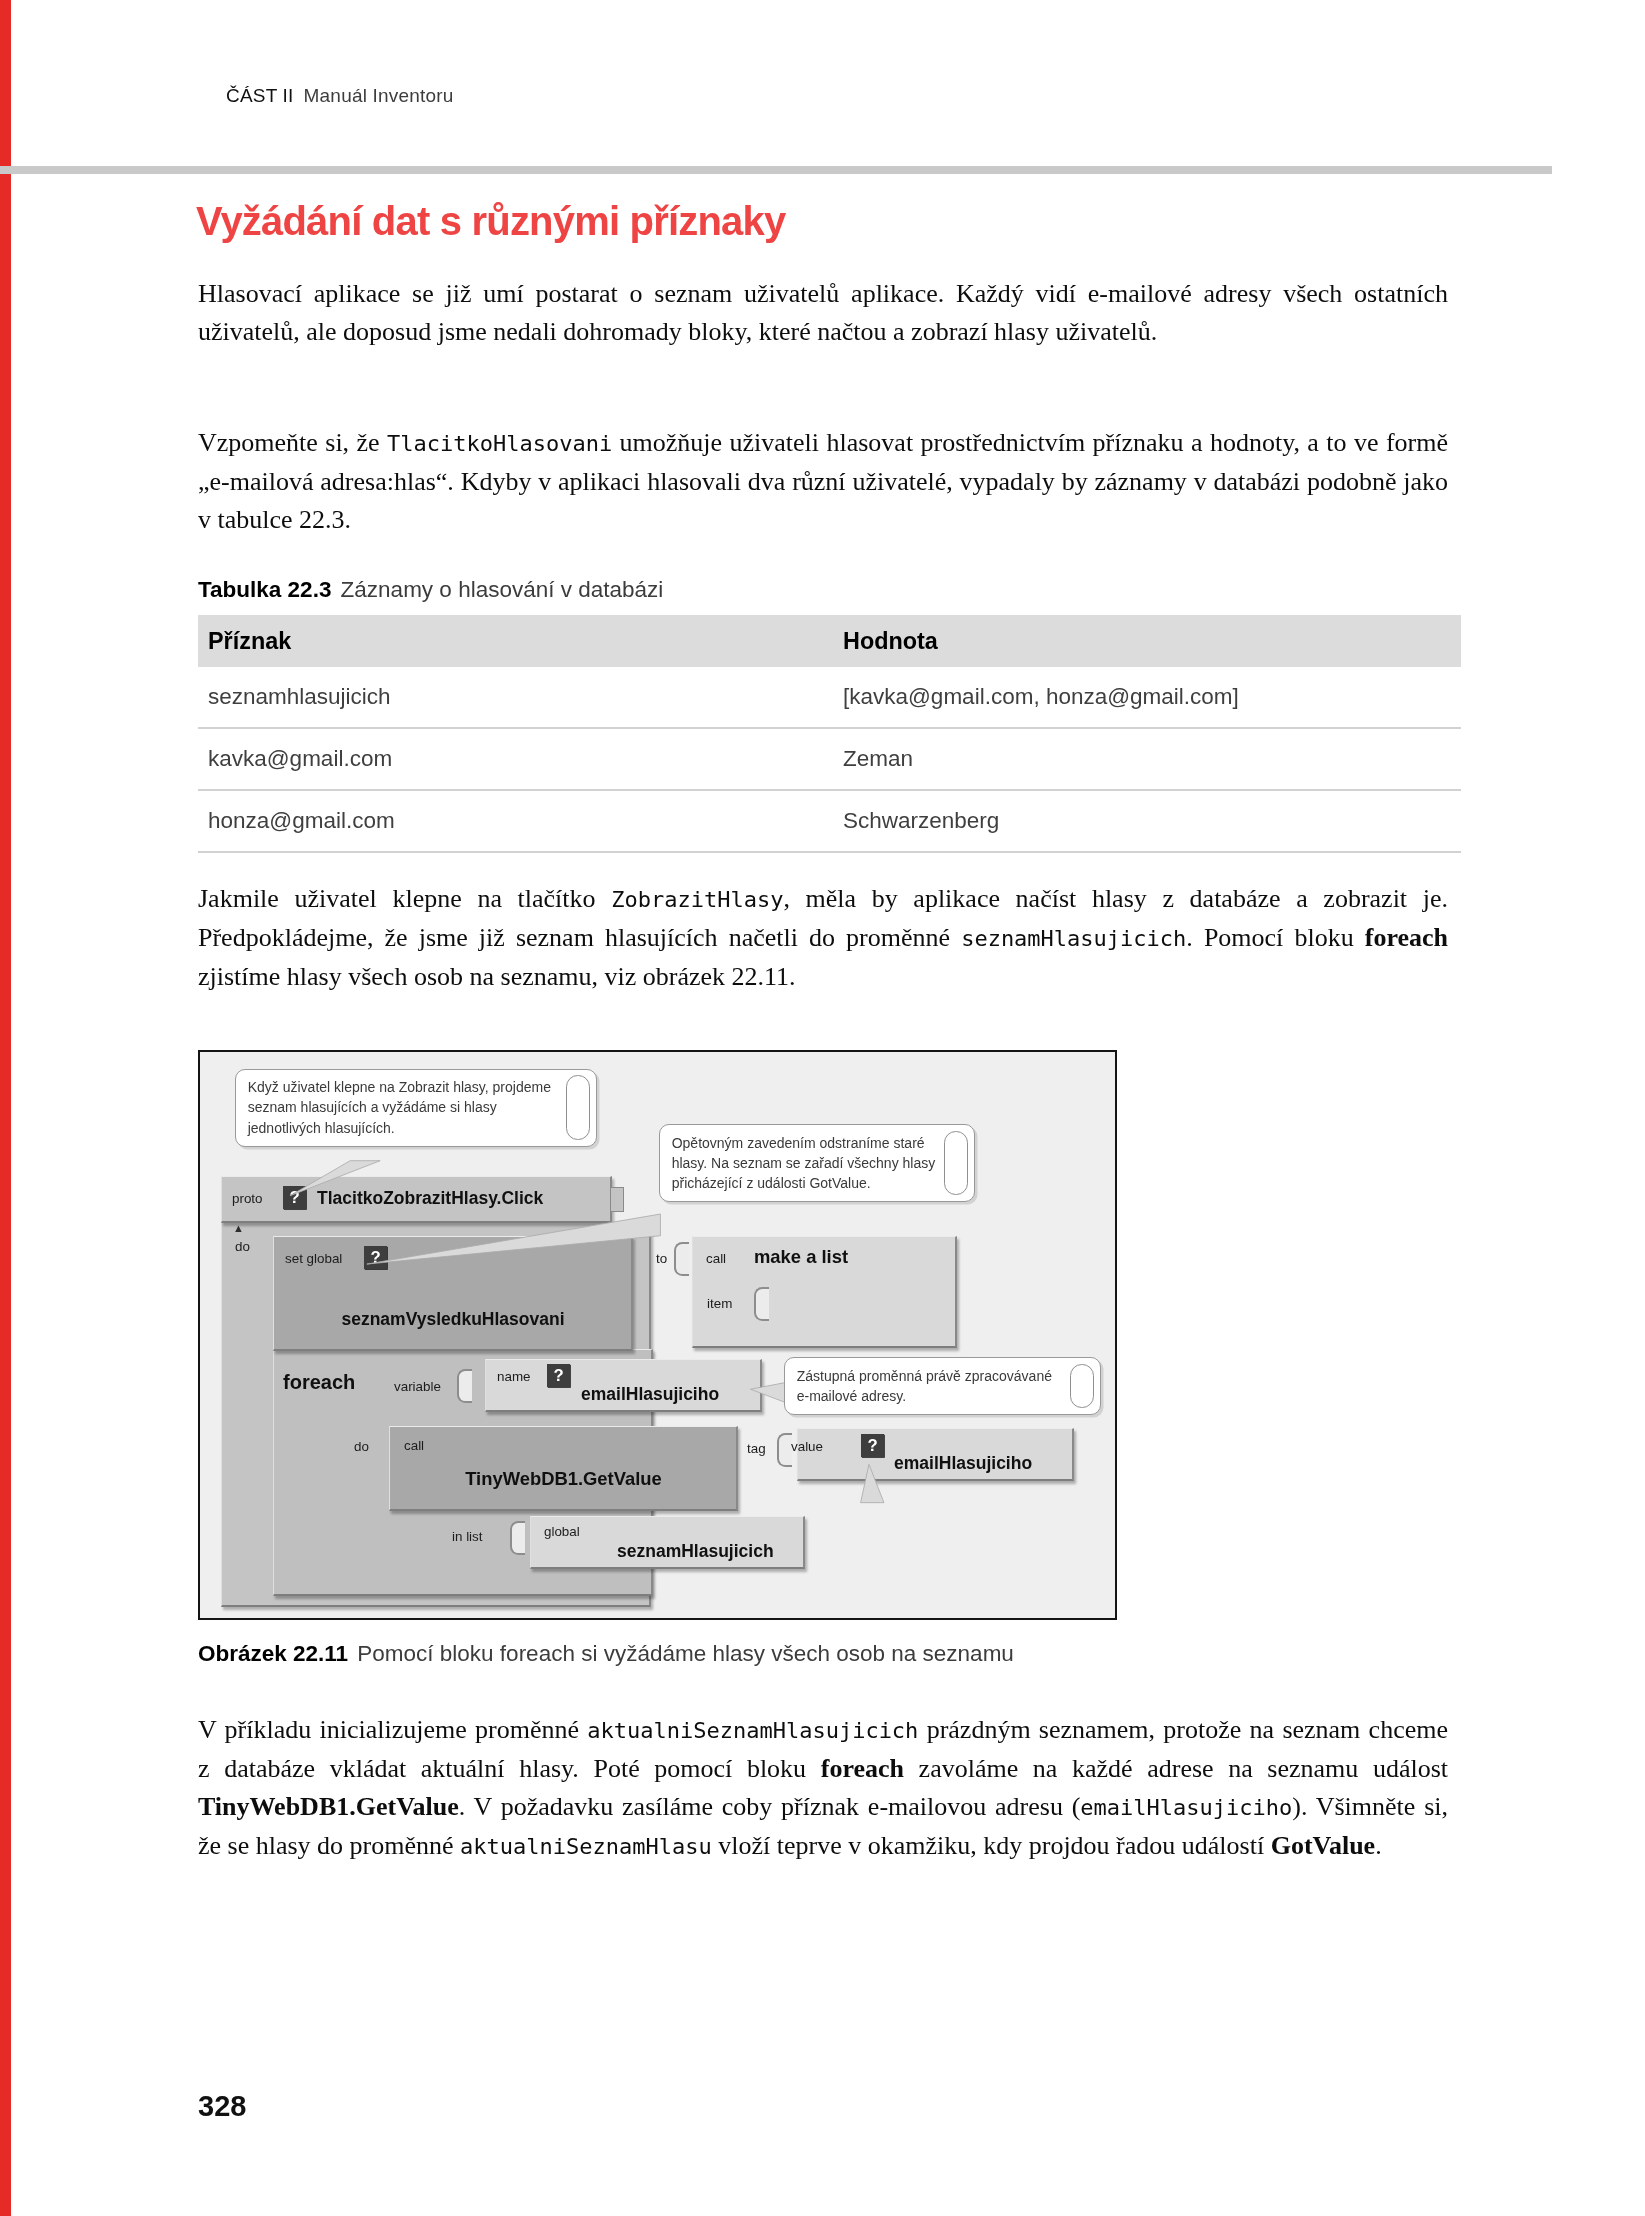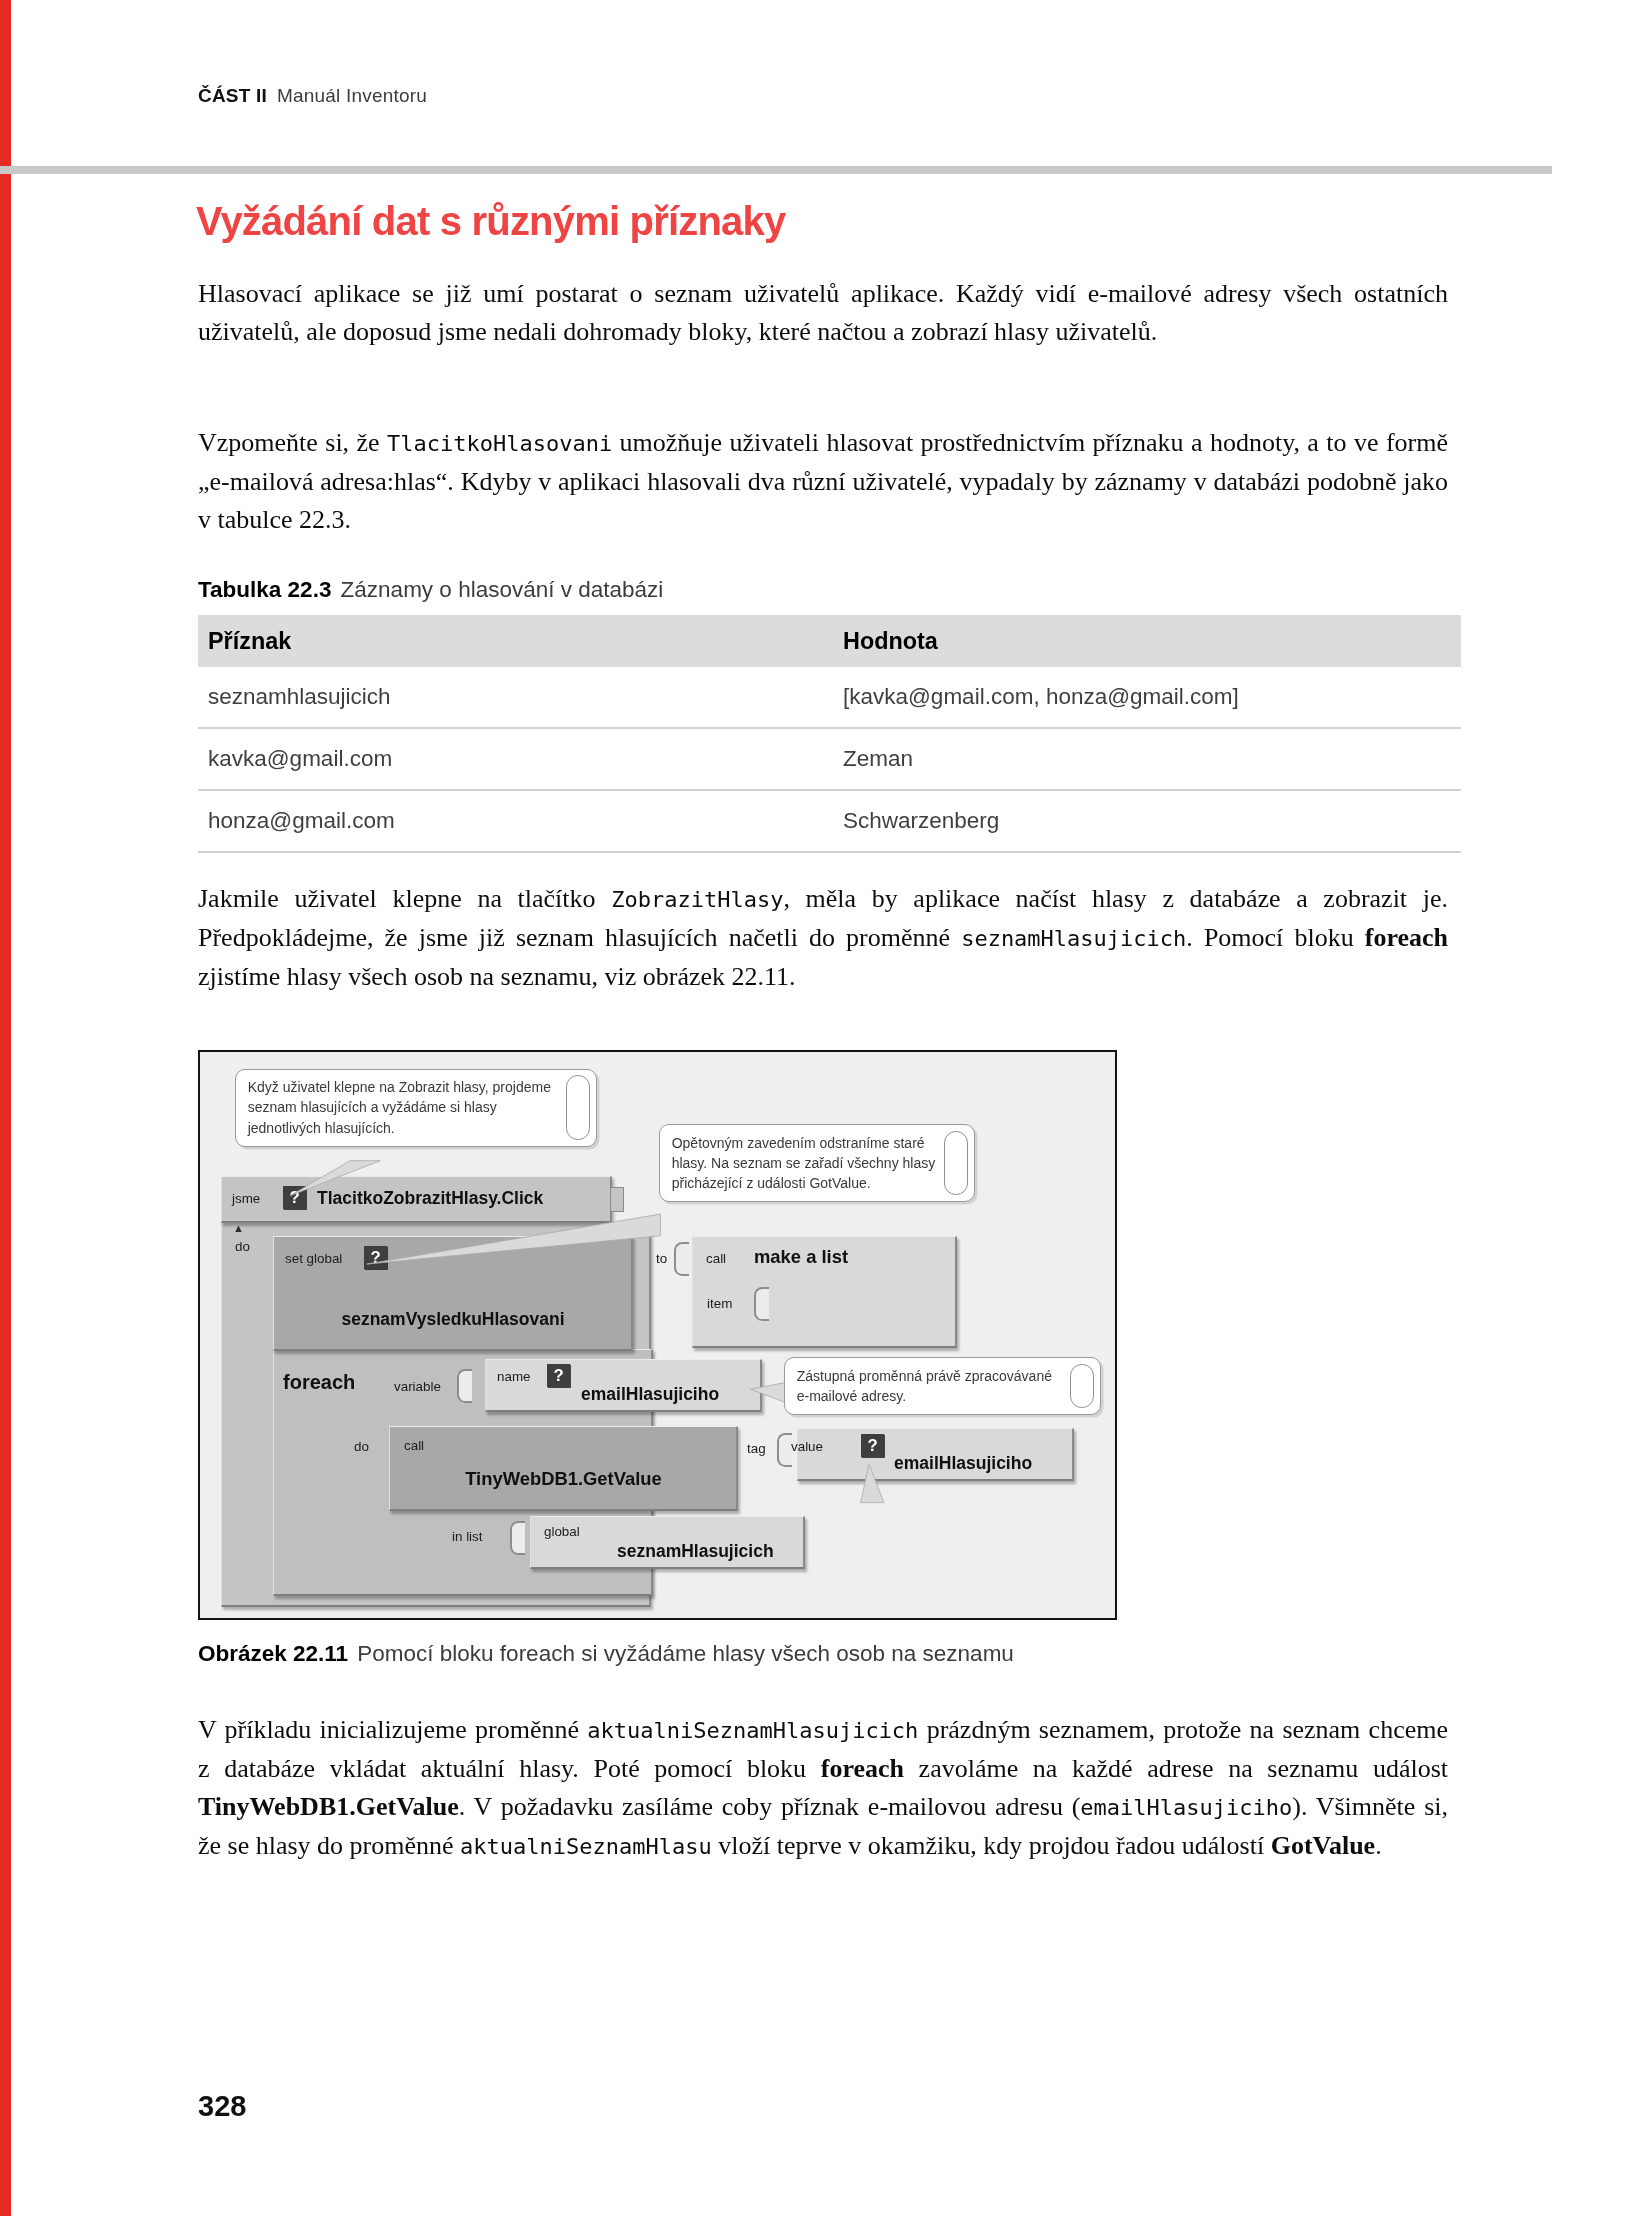--- a/index.html
+++ b/index.html
@@ -2,21 +2,21 @@
 <html style="font-size:13.4px"><head>
 <meta charset="utf-8">
 <style>
   html,body{margin:0;padding:0;background:#ffffff;}
   #page{position:relative;width:1646px;height:2216px;background:#ffffff;overflow:hidden;
         font-family:"Liberation Sans",sans-serif;color:#000;}
   
   #red-stripe{position:absolute;left:0;top:0;width:11px;height:2216px;background:#e62a26;}
   
   #running-head{position:absolute;left:198px;top:85px;font-size:19px;letter-spacing:0.2px;}
-  #running-head .part{font-weight:bold;color:#111;}
+  #running-head .part{font-weight:normal;color:#111;margin-left:28px;}
   #running-head .book{color:#3d3d3d;margin-left:10px;}
   #head-rule{position:absolute;left:0;top:166px;width:1552px;height:7.5px;background:#c9c9c9;}
   
   #heading{position:absolute;left:196px;top:199px;font-size:40px;font-weight:bold;
            letter-spacing:-0.8px;color:#ef4444;}
   
   .para{position:absolute;left:198px;width:1250px;font-family:"Liberation Serif",serif;
         font-size:26px;line-height:38px;text-align:justify;color:#0d0d0d;}
   .run-mono{font-family:"DejaVu Sans Mono",monospace;font-size:22px;}
   .run-bold{font-weight:bold;}
@@ -113,21 +113,21 @@
 
   <div id="figure-box">
     <div id="fig-canvas">
 
       <div class="abs bevel" style="left:21px;top:169px;width:430px;height:386px;"></div>
 
       <div class="abs bevel" style="left:73px;top:297px;width:380px;height:247px;background:#bfbfbf;"></div>
 
       <div class="abs bevel" style="left:21px;top:124px;width:391px;height:47px;"></div>
       <div class="abs" style="left:411px;top:135px;width:12.5px;height:25px;background:#c4c4c4;border:1.7px solid #8a8a8a;border-left:none;"></div>
-      <span class="blk-label" style="left:32px;top:139px;">jsme</span>
+      <span class="blk-label" style="left:32px;top:139px;">proto</span>
       <div class="qm" style="left:83px;top:134px;">?</div>
       <span class="blk-name" style="left:117px;top:136px;">TlacitkoZobrazitHlasy.Click</span>
       <span class="tri-up" style="left:33px;top:170px;">▲</span>
       <span class="blk-label" style="left:35px;top:187px;">do</span>
 
       <div class="abs bevel dark" style="left:73px;top:184px;width:360px;height:115px;"></div>
       <span class="blk-label" style="left:85px;top:199px;">set global</span>
       <div class="qm" style="left:164px;top:194px;">?</div>
       <span class="blk-name" style="left:73px;top:257px;width:360px;text-align:center;">seznamVysledkuHlasovani</span>
 

